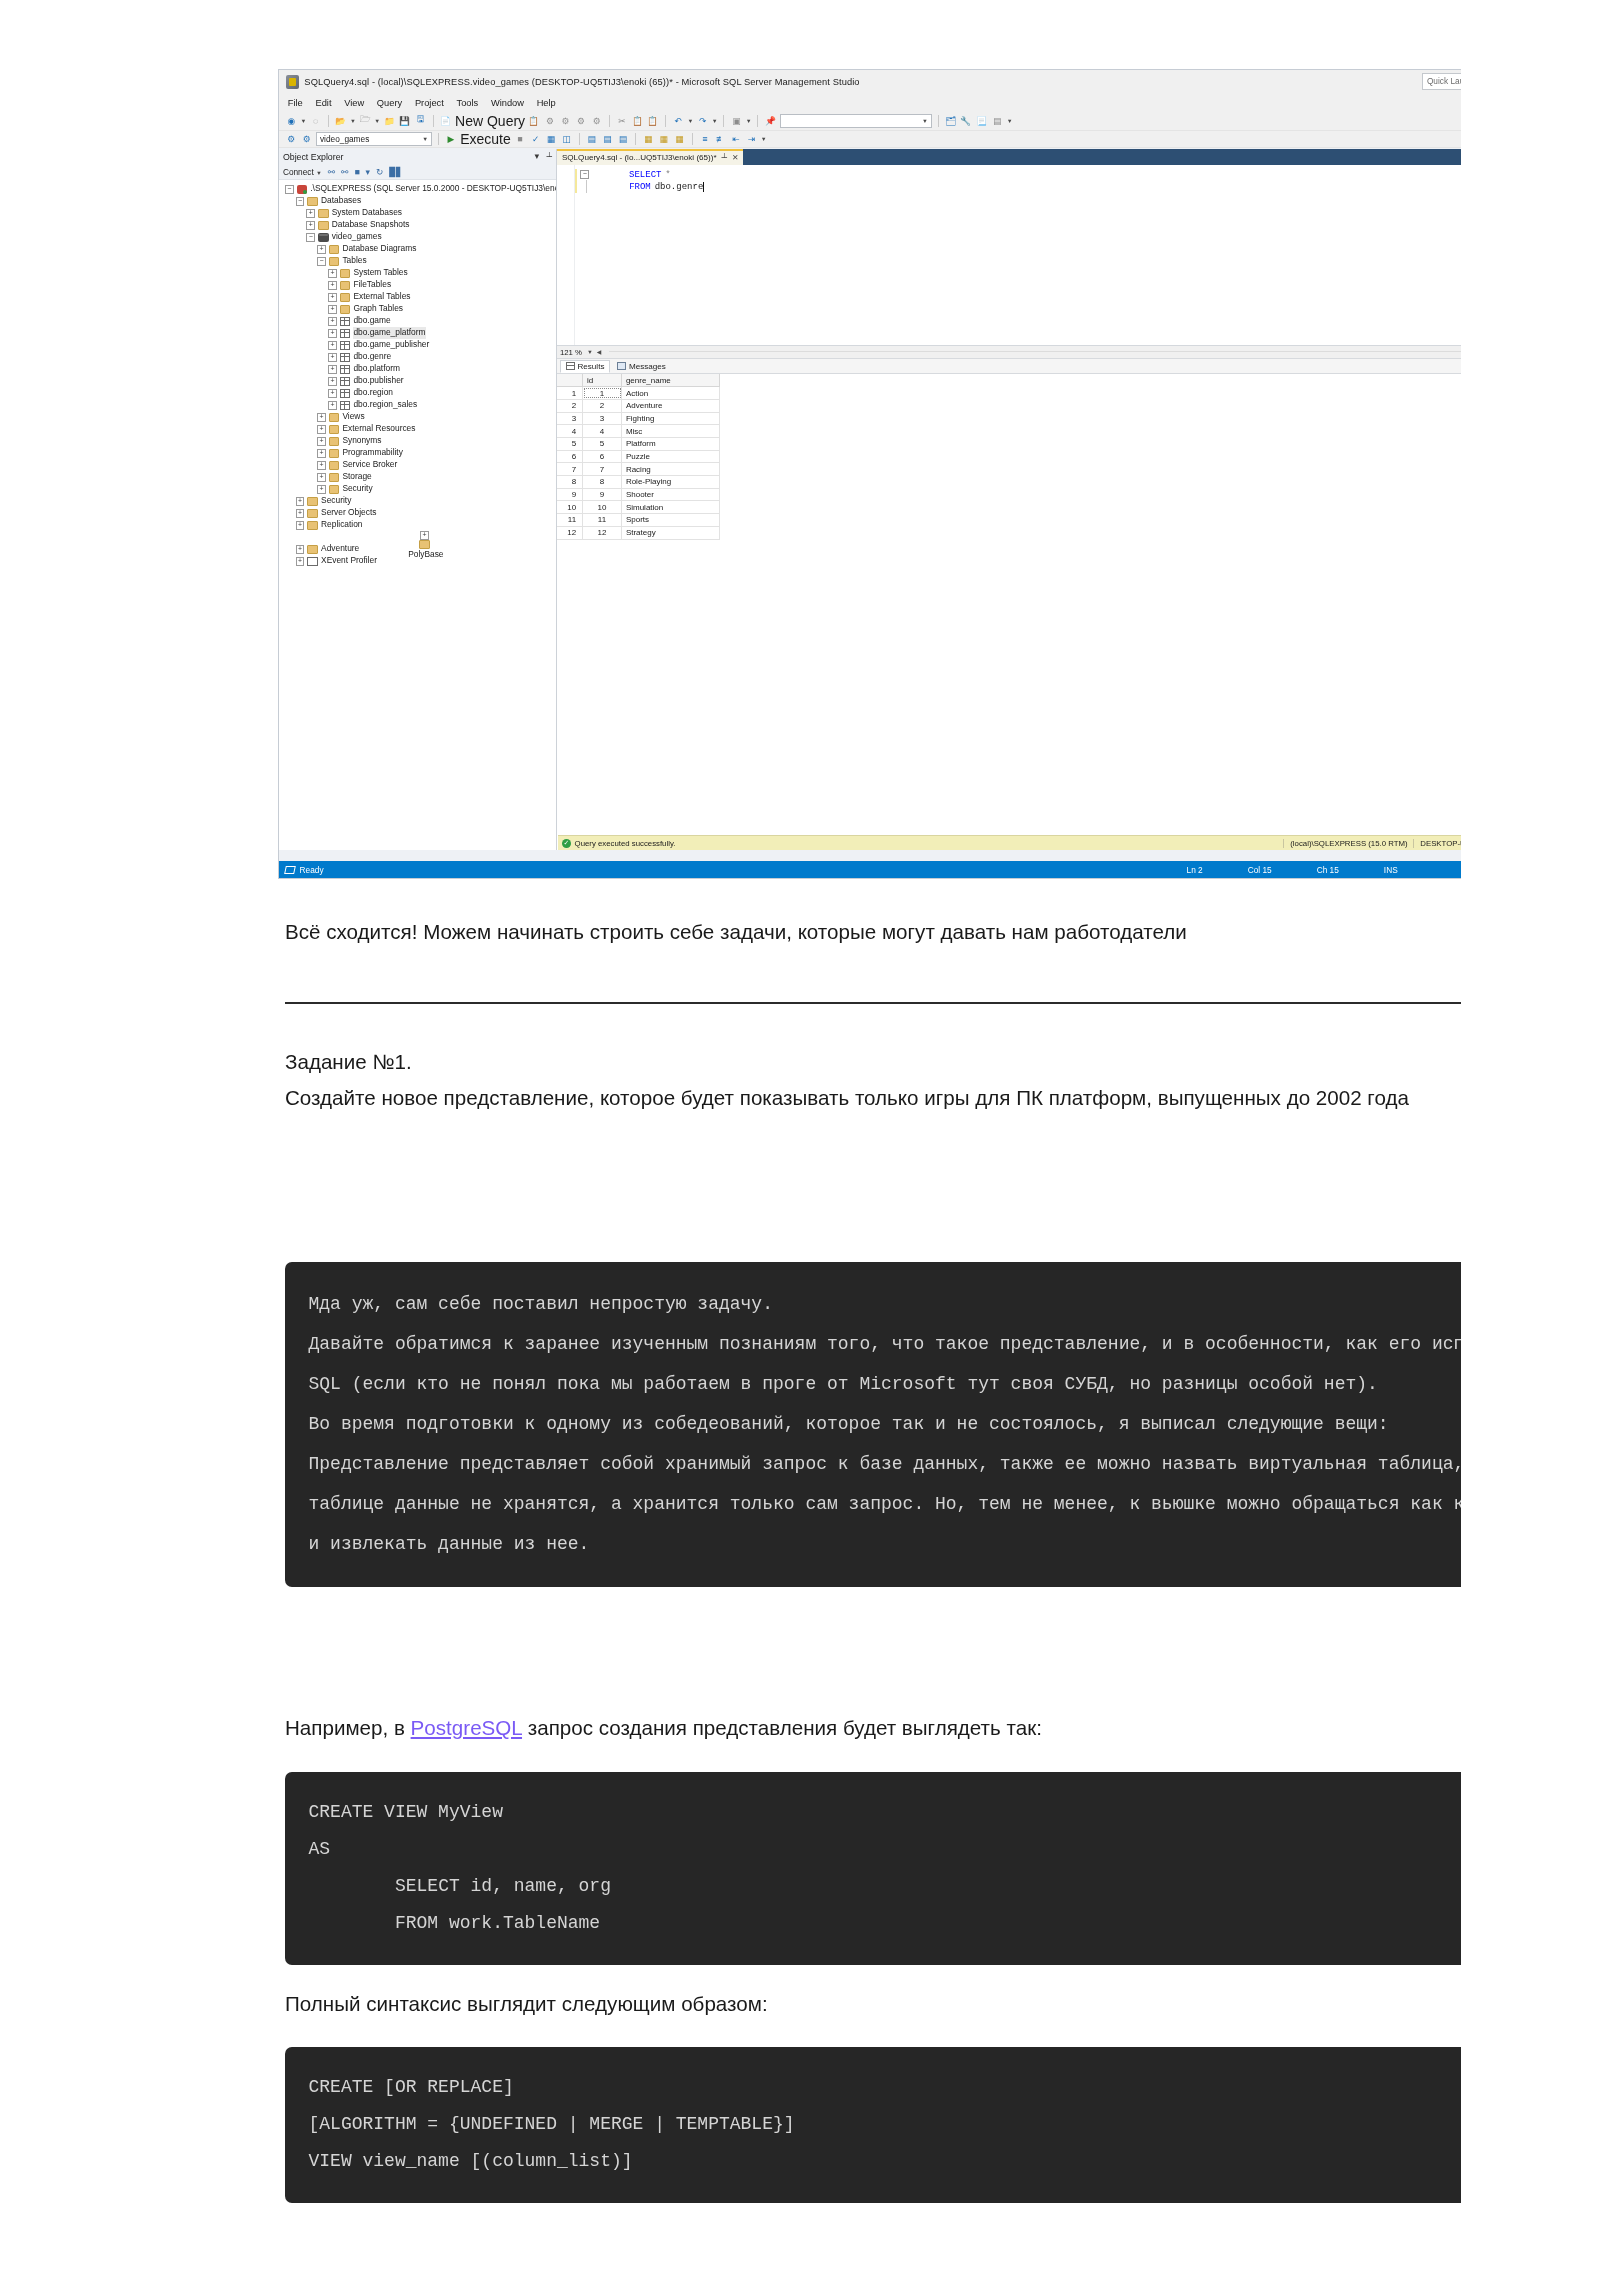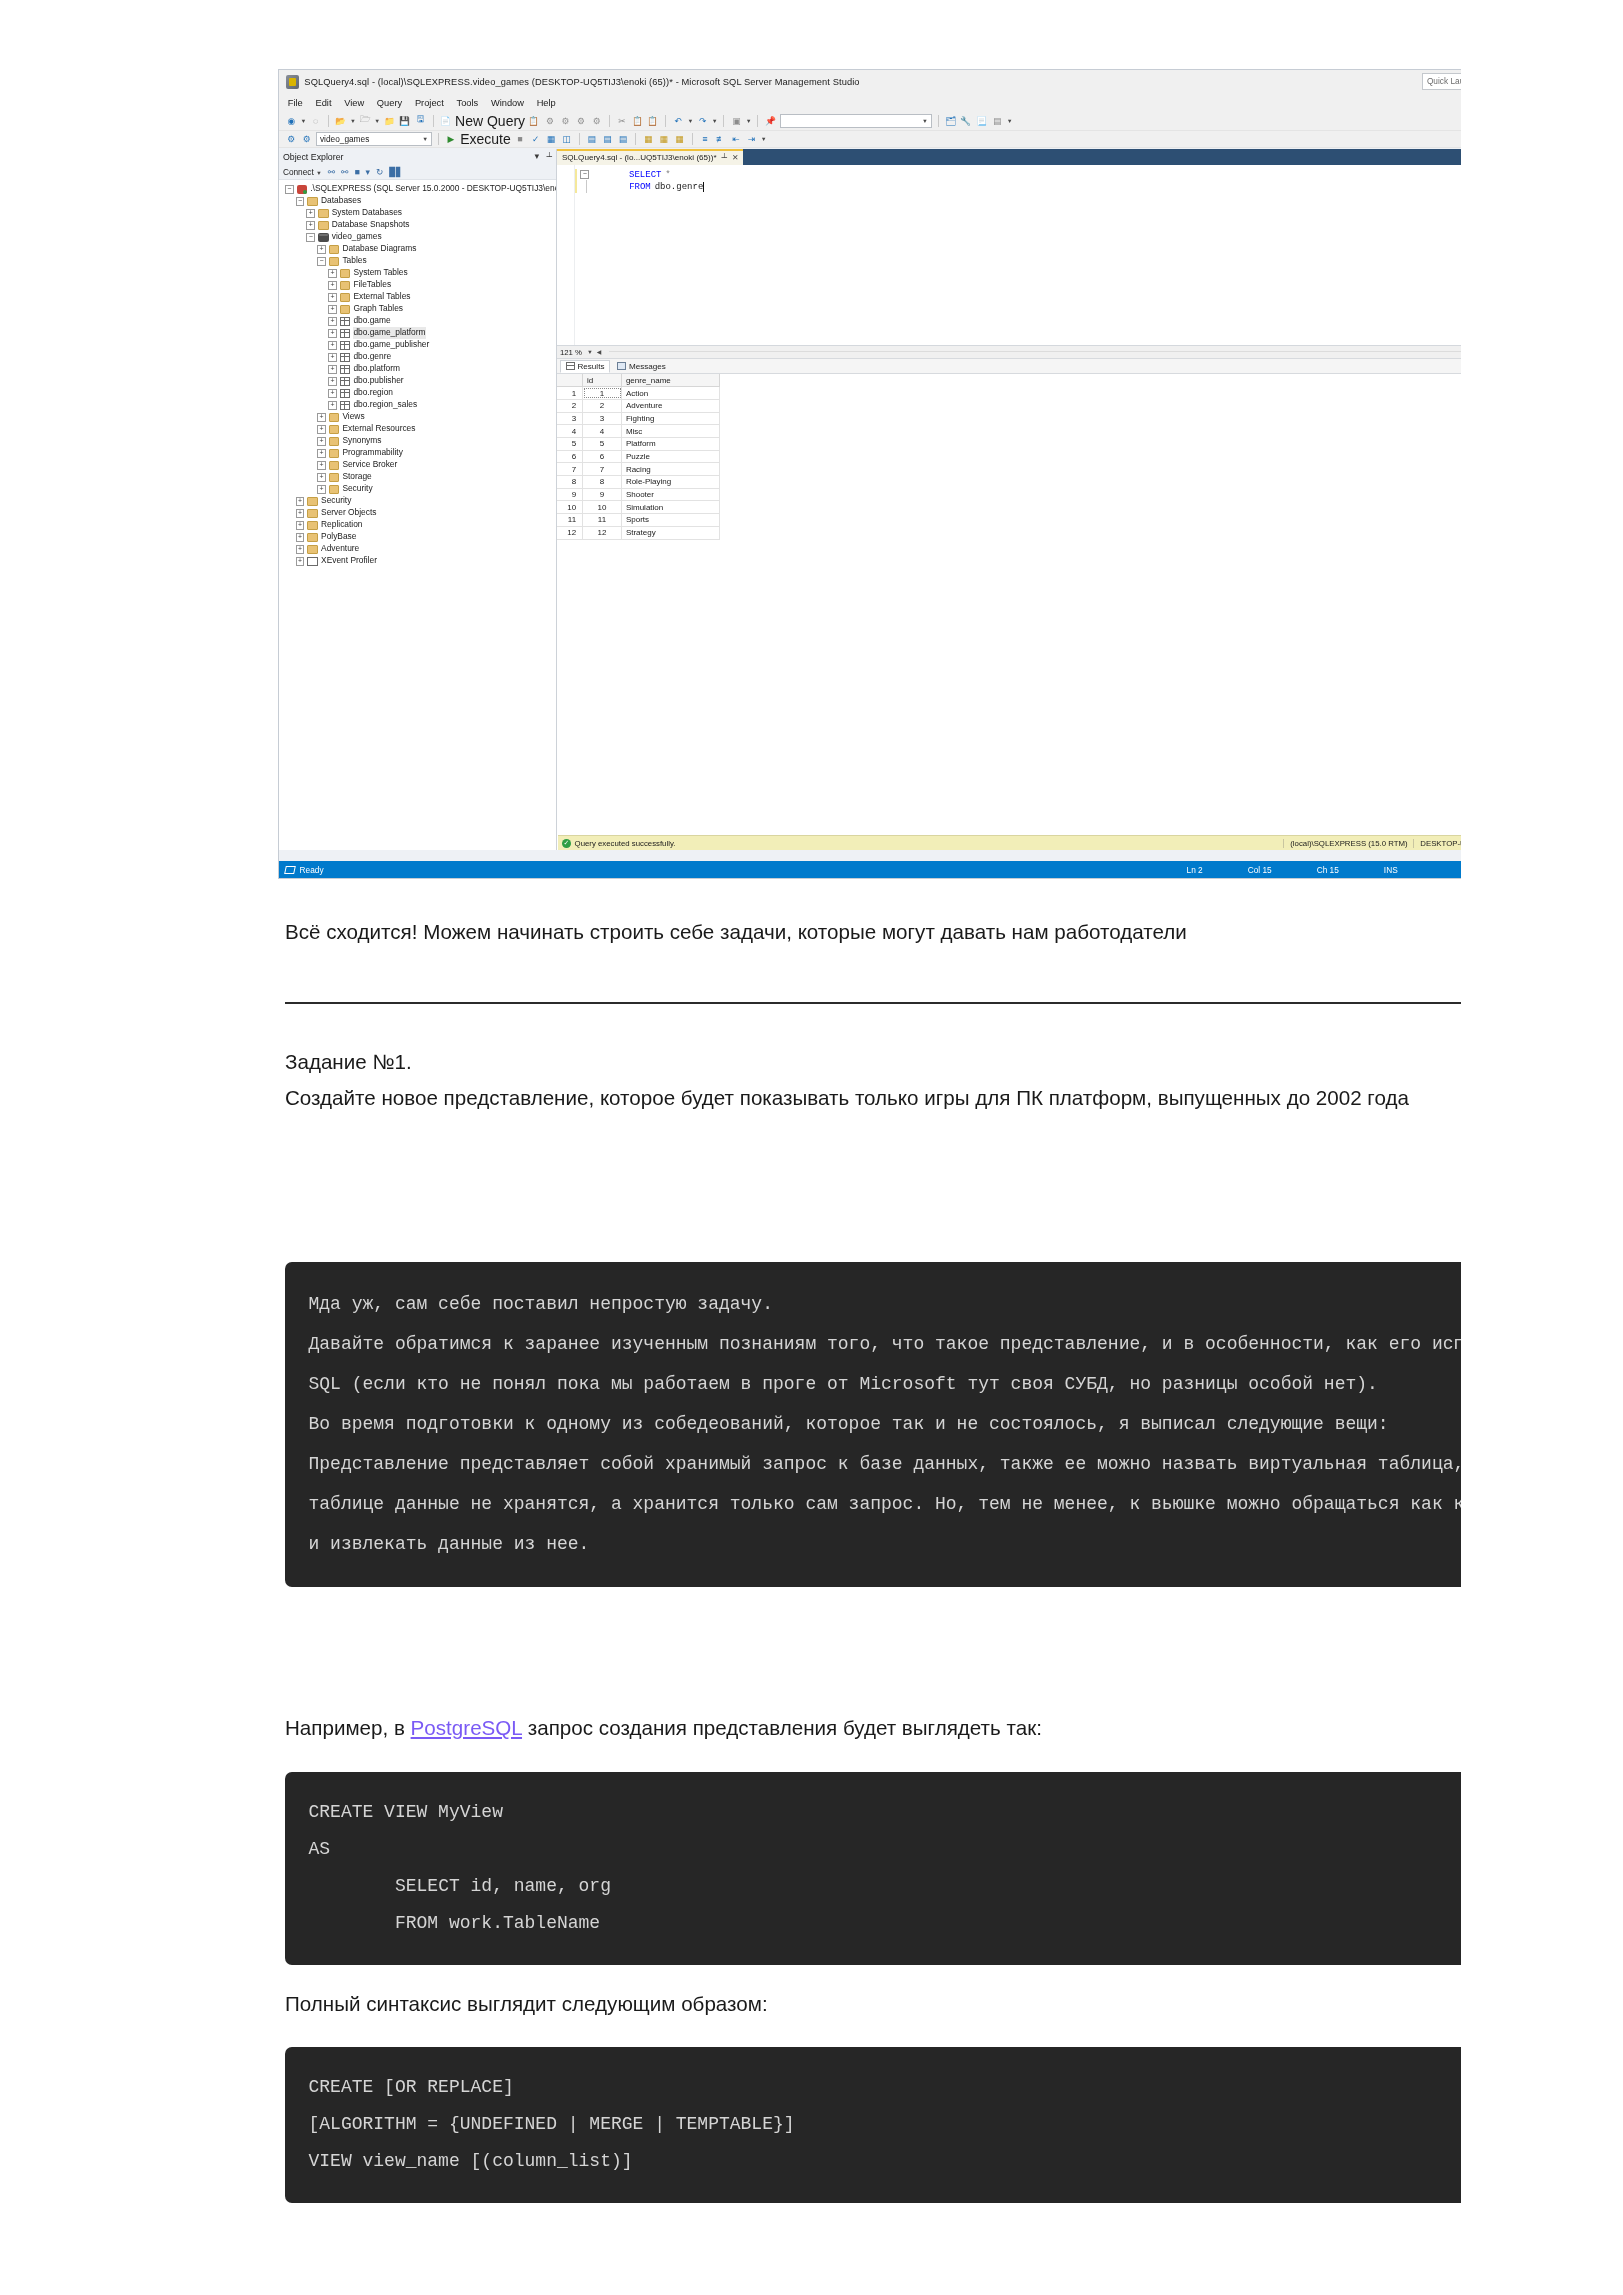--- a/index.html
+++ b/index.html
@@ -677,21 +677,21 @@
             <div class="tnode" style="padding-left: 16.7px;">
               <span class="exp">+</span>
               <span class="ico ico-folder"></span>
               <span class="lbl">Server Objects</span>
             </div>
             <div class="tnode" style="padding-left: 16.7px;">
               <span class="exp">+</span>
               <span class="ico ico-folder"></span>
               <span class="lbl">Replication</span>
             </div>
-            <div class="tnode" style="padding-left: 16.7px;">
+            <div class="tnode" style="padding-left: 16.7px; flex-direction: column;">
               <span class="exp">+</span>
               <span class="ico ico-folder"></span>
               <span class="lbl">PolyBase</span>
             </div>
             <div class="tnode" style="padding-left: 16.7px;">
               <span class="exp">+</span>
               <span class="ico ico-folder"></span>
               <span class="lbl">Adventure</span>
             </div>
             <div class="tnode" style="padding-left: 16.7px;">

